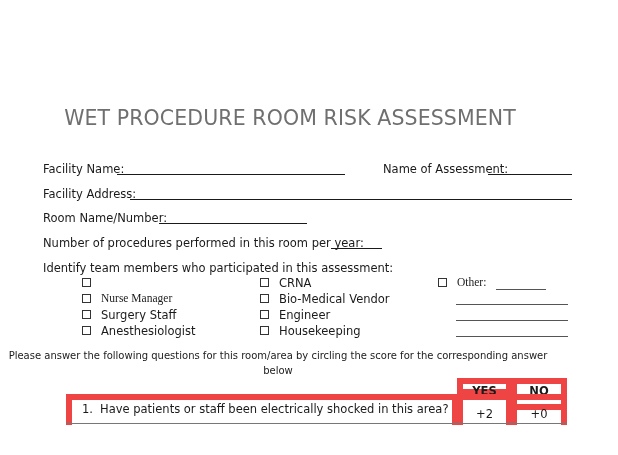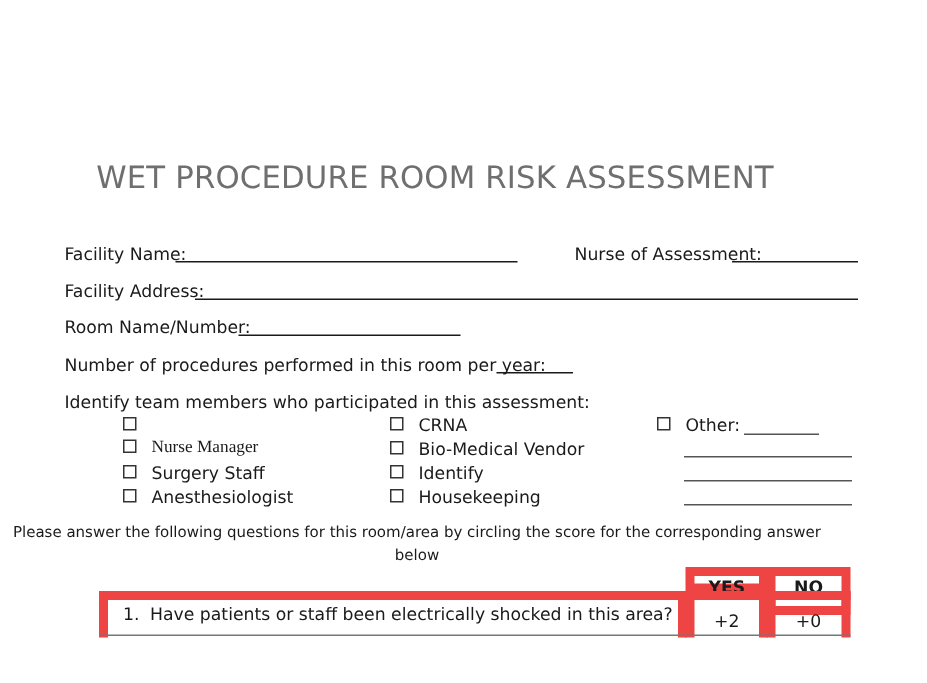--- a/index.html
+++ b/index.html
@@ -28,21 +28,21 @@
 </head>
 <body>
 
 <div>
 
   <div class="abs title">WET PROCEDURE ROOM RISK ASSESSMENT</div>
 
   <span class="abs lbl" style="left:43px; top:162px;">Facility Name:</span>
   <div class="line" style="left:117px; width:228px; top:174px;"></div>
 
-  <span class="abs lbl" style="left:383px; top:162px;">Nurse of Assessment:</span>
+  <span class="abs lbl" style="left:383px; top:162px;">Name of Assessment:</span>
   <div class="line" style="left:488px; width:84px; top:174px;"></div>
 
   <span class="abs lbl" style="left:43px; top:187px;">Facility Address:</span>
   <div class="line" style="left:130px; width:442px; top:199px;"></div>
 
   <span class="abs lbl" style="left:43px; top:211px;">Room Name/Number:</span>
   <div class="line" style="left:159px; width:148px; top:223px;"></div>
 
   <span class="abs lbl" style="left:43px; top:236px;">Number of procedures performed in this room per year:</span>
   <div class="line" style="left:331px; width:51px; top:248px;"></div>
@@ -62,27 +62,27 @@
     <span class="cb"></span><span>Anesthesiologist</span>
   </div>
 
   <div class="abs item" style="left:260px; top:276px;">
     <span class="cb"></span><span>CRNA</span>
   </div>
   <div class="abs item" style="left:260px; top:292px;">
     <span class="cb"></span><span>Bio-Medical Vendor</span>
   </div>
   <div class="abs item" style="left:260px; top:308px;">
-    <span class="cb"></span><span>Identify</span>
+    <span class="cb"></span><span>Engineer</span>
   </div>
   <div class="abs item" style="left:260px; top:324px;">
     <span class="cb"></span><span>Housekeeping</span>
   </div>
 
-  <div class="abs item" style="left:438px; top:276px;">
+  <div class="abs item" style="left:438px; top:276px;font-family:Liberation Serif, serif;">
     <span class="cb"></span><span>Other:</span>
   </div>
   <div class="gline" style="left:496px; width:50px; top:289px;"></div>
   <div class="gline" style="left:456px; width:112px; top:304px;"></div>
   <div class="gline" style="left:456px; width:112px; top:320px;"></div>
   <div class="gline" style="left:456px; width:112px; top:336px;"></div>
 
   <div class="abs instr" style="top:350px;">Please answer the following questions for this room/area by circling the score for the corresponding answer</div>
   <div class="abs instr" style="top:365px;">below</div>
 

